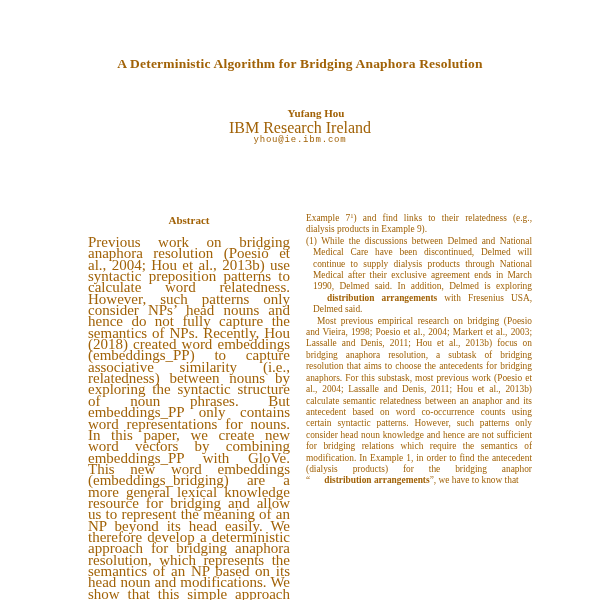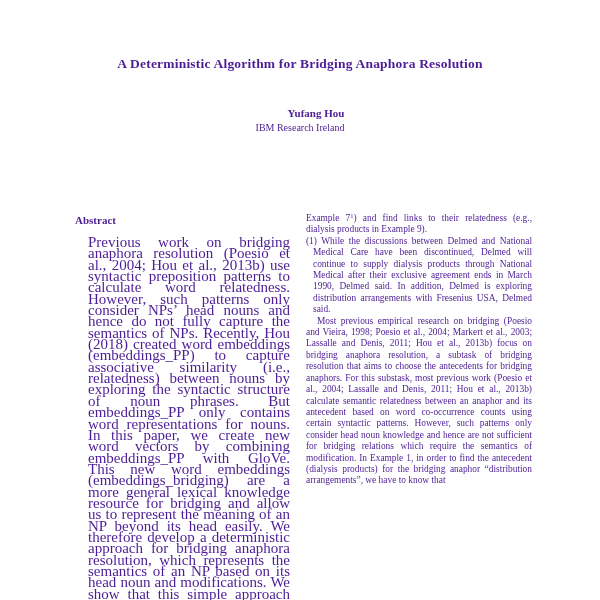--- a/index.html
+++ b/index.html
@@ -1,52 +1,53 @@
 <!DOCTYPE html>
 <html><head>
 <meta charset="utf-8">
 <style>
   html,body{margin:0;padding:0;background:#ffffff;}
   .page{
     position:relative;width:600px;height:600px;background:#ffffff;overflow:hidden;
-    font-family:"Liberation Serif",serif;color:#4c1d95;
+    font-family:"Liberation Serif",serif;color:#a16207;
     -webkit-font-smoothing:antialiased;
   }
   .title{
     position:absolute;top:56px;left:0;width:100%;text-align:center;
     font-size:13.5px;font-weight:bold;margin:0;letter-spacing:0.2px;
   }
   .authors{position:absolute;top:107px;left:0;width:100%;text-align:center;}
   .author-name{font-size:11px;font-weight:bold;line-height:13.5px;padding-left:32px;}
-  .affiliation{font-size:10px;line-height:13px;}
+  .affiliation{font-size:16px;line-height:13px;}
   .email{font-family:"Liberation Mono","DejaVu Sans Mono",monospace;font-size:9px;line-height:13px;letter-spacing:0.8px;}
   .col-left{position:absolute;left:75px;top:214px;width:228px;}
-  .abstract-heading{font-weight:bold;font-size:11px;margin:0 0 11px 0;}
+  .abstract-heading{text-align:center;font-weight:bold;font-size:11px;margin:0 0 11px 0;}
   .abstract-body{margin:0 13px;font-size:15px;line-height:11.35px;text-align:justify;}
   .col-right{
     position:absolute;left:306px;top:213px;width:226px;height:387px;overflow:hidden;
     font-size:9.4px;line-height:11.4px;text-align:justify;
   }
   .col-right p{margin:0;}
   .p-example{margin:10px 0 13px 0;padding-left:7px;text-indent:-7px;}
   .p-indent{text-indent:11px;}
   .seg-i{}
-  .seg-b{font-weight:normal;}
+  .seg-b{font-weight:bold;margin-left:14px;}
   .seg-sup{font-size:6.5px;vertical-align:3.5px;line-height:0;}
 </style>
 </head>
 <body>
 
 <div class="page">
 
   <h1 class="title">A Deterministic Algorithm for Bridging Anaphora Resolution</h1>
 
   <div class="authors">
     <div class="author-name">Yufang Hou</div>
     <div class="affiliation">IBM Research Ireland</div>
+    <div class="email">yhou@ie.ibm.com</div>
   </div>
 
   <div class="col-left">
     <div class="abstract-heading">Abstract</div>
     <div class="abstract-body"><span>Previous work on bridging anaphora resolution (Poesio et al., 2004; Hou et al., 2013b) use syntactic preposition patterns to calculate word relatedness. However, such patterns only consider NPs’ head nouns and hence do not fully capture the semantics of NPs. Recently, Hou (2018) created word embeddings (</span><span class="seg-i">embeddings_PP</span><span>) to capture associative similarity (i.e., relatedness) between nouns by exploring the syntactic structure of noun phrases. But </span><span class="seg-i">embeddings_PP</span><span> only contains word representations for nouns. In this paper, we create new word vectors by combining </span><span class="seg-i">embeddings_PP</span><span> with </span><span class="seg-i">GloVe</span><span>. This new word embeddings (</span><span class="seg-i">embeddings_bridging</span><span>) are a more general lexical knowledge resource for bridging and allow us to represent the meaning of an NP beyond its head easily. We therefore develop a deterministic approach for bridging anaphora resolution, which represents the semantics of an NP based on its head noun and modifications. We show that this simple approach achieves the competitive results compared to the best system in Hou et al. (2013b) which explores Markov Logic Networks to model the problem. Additionally, we further improve the results for bridging anaphora resolution reported in Hou (2018) by combining our simple deterministic approach with Hou et al. (2013b)’s best system </span><span class="seg-i">MLN II</span><span>.</span></div>
   </div>
 
   <div class="col-right">
     <p><span>Example 7</span><span class="seg-sup">1</span><span>) and find links to their relatedness (e.g., </span><span class="seg-i">dialysis products</span><span> in Example 9).</span></p>
     <p class="p-example"><span>(1) While the discussions between Delmed and National Medical Care have been discontinued, Delmed will continue to supply </span><span class="seg-i">dialysis products</span><span> through National Medical after their exclusive agreement ends in March 1990, Delmed said. In addition, Delmed is exploring </span><span class="seg-b">distribution arrangements</span><span> with Fresenius USA, Delmed said.</span></p>

